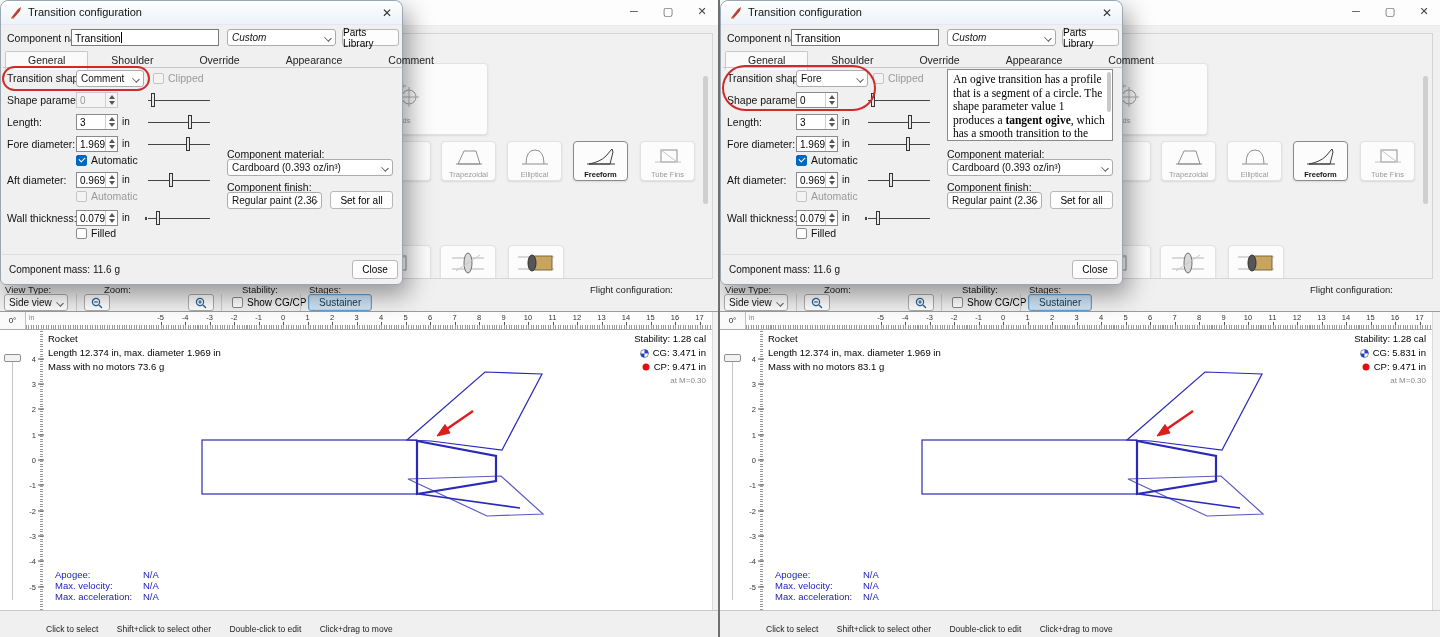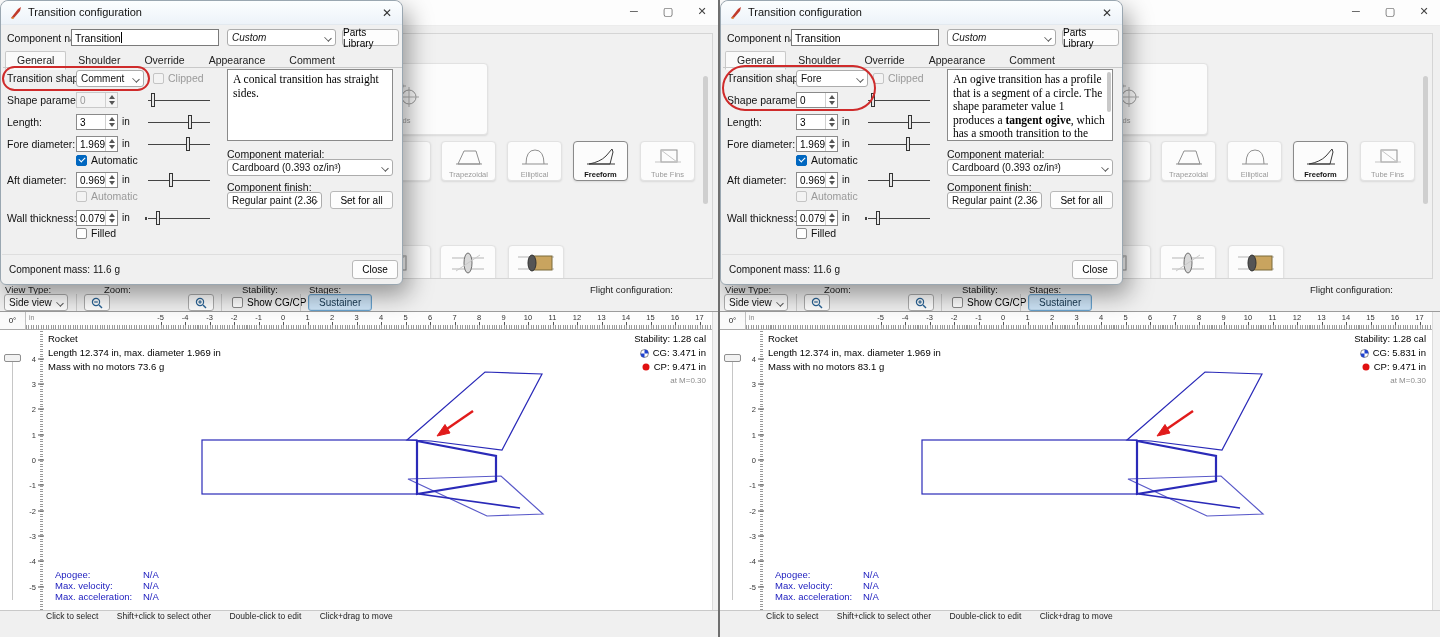--- a/index.html
+++ b/index.html
@@ -69,21 +69,21 @@
   .cg-icon, .cp-icon { display:inline-block; }
 
   .flight-data { position:absolute; left:55px; top:257px; font-size:9.5px; color:#2020bf; line-height:11px; }
   .fd-row { display:flex; }
   .fd-row .fd-l { width:88px; }
 
   .rocket-svg { position:absolute; left:0; top:0; width:720px; height:299px; }
 
   
   .hintbar { position:absolute; left:0; top:610px; width:720px; height:27px; background:#f0f0f0;
-             border-top:1px solid #c9c9c9; font-size:8.5px; color:#222; padding:0 0 0 46px; }
+             border-top:1px solid #c9c9c9; font-size:8.5px; color:#222; padding:13px 0 0 46px; }
   .hintbar span { margin-right:16px; }
 
   
   .dlg { position:absolute; left:0; top:0; width:403px; height:285px; background:#f0f0f0;
          border:1px solid #9aa7b1; border-radius:8px 8px 6px 6px; box-shadow:6px 10px 24px rgba(0,0,0,.38); z-index:10; }
   .dlg-titlebar { position:absolute; left:0; top:0; width:100%; height:24px;
                   background:linear-gradient(#fcfeff,#edf3f9); border-radius:8px 8px 0 0; border-bottom:1px solid #e3e9ef; }
   .dlg-title { position:absolute; left:27px; top:5px; font-size:11px; color:#111; }
   .dlg-icon { position:absolute; left:8px; top:5px; }
   .dlg-close { position:absolute; right:6px; top:3px; width:18px; height:18px; display:flex; align-items:center;
@@ -93,21 +93,21 @@
 
   .name-box { position:absolute; left:70px; top:28px; width:148px; height:17px; background:#fff;
               border:1px solid #7a7a7a; font-size:10.5px; padding:1px 3px; display:flex; align-items:center; }
   .name-caret { display:none; width:1px; height:11px; background:#000; }
   .variant-conical .name-caret { display:inline-block; }
   .dlg .custom-combo { position:absolute; left:226px; top:28px; width:109px; font-style:italic; }
   .dlg .parts-btn { position:absolute; left:341px; top:28px; width:57px; height:17px; background:#fdfdfd;
                     border:1px solid #b8b8b8; border-radius:3px; font-size:10px; display:flex; align-items:center; justify-content:center; }
 
   .tabs { position:absolute; left:4px; top:50px; display:flex; font-size:10.5px; color:#222; }
-  .tab { padding:2px 11px 3px; border:1px solid transparent;text-align:right; }
+  .tab { padding:2px 22px 3px; border:1px solid transparent;text-align:right; }
   .tab.sel { background:#fafafa; border:1px solid #c9c9c9; border-bottom:1px solid #fafafa; border-radius:2px 2px 0 0; }
   .tab-base { position:absolute; left:2px; top:66px; width:399px; height:1px; background:#c9c9c9; }
 
   .spin { position:absolute; width:42px; height:16px; background:#fff; border:1px solid #8a8a8a; display:flex; align-items:center; }
   .spin .sval { flex:1; font-size:10px; padding-left:3px; color:#000; }
   .spin .arrows { width:12px; height:100%; border-left:1px solid #d0d0d0; display:flex; flex-direction:column;
                   align-items:center; justify-content:center; gap:2px; }
   .spin .up { width:0; height:0; border-left:3px solid transparent; border-right:3px solid transparent; border-bottom:4px solid #555; }
   .spin .dn { width:0; height:0; border-left:3px solid transparent; border-right:3px solid transparent; border-top:4px solid #555; }
   .variant-conical .shape-spin { background:#f4f4f4; border-color:#c9c9c9; }
@@ -548,24 +548,20 @@
           <span class="track"></span>
           <span class="thumb" style="left:8px"></span>
     </div>
     <div class="chkrow" style="left:75px; top:226px;">
       <span class="cbx"></span>
       <span>Filled</span>
     </div>
 
     <div class="red-ellipse"></div>
 
-    <div class="desc-box">
-      <span>A conical transition has straight sides.</span><b></b><span></span>
-      
-    </div>
 
     <span class="dlg-label" style="left:226px; top:147px;">Component material:</span>
     <div class="combo mat-combo">
       <span>Cardboard (0.393 oz/in³)</span>
       <span class="chev"></span>
     </div>
     <span class="dlg-label" style="left:226px; top:180px;">Component finish:</span>
     <div class="combo fin-combo">
       <span style="overflow:hidden; white-space:nowrap;">Regular paint (2.36 mil)</span>
       <span class="chev"></span>

